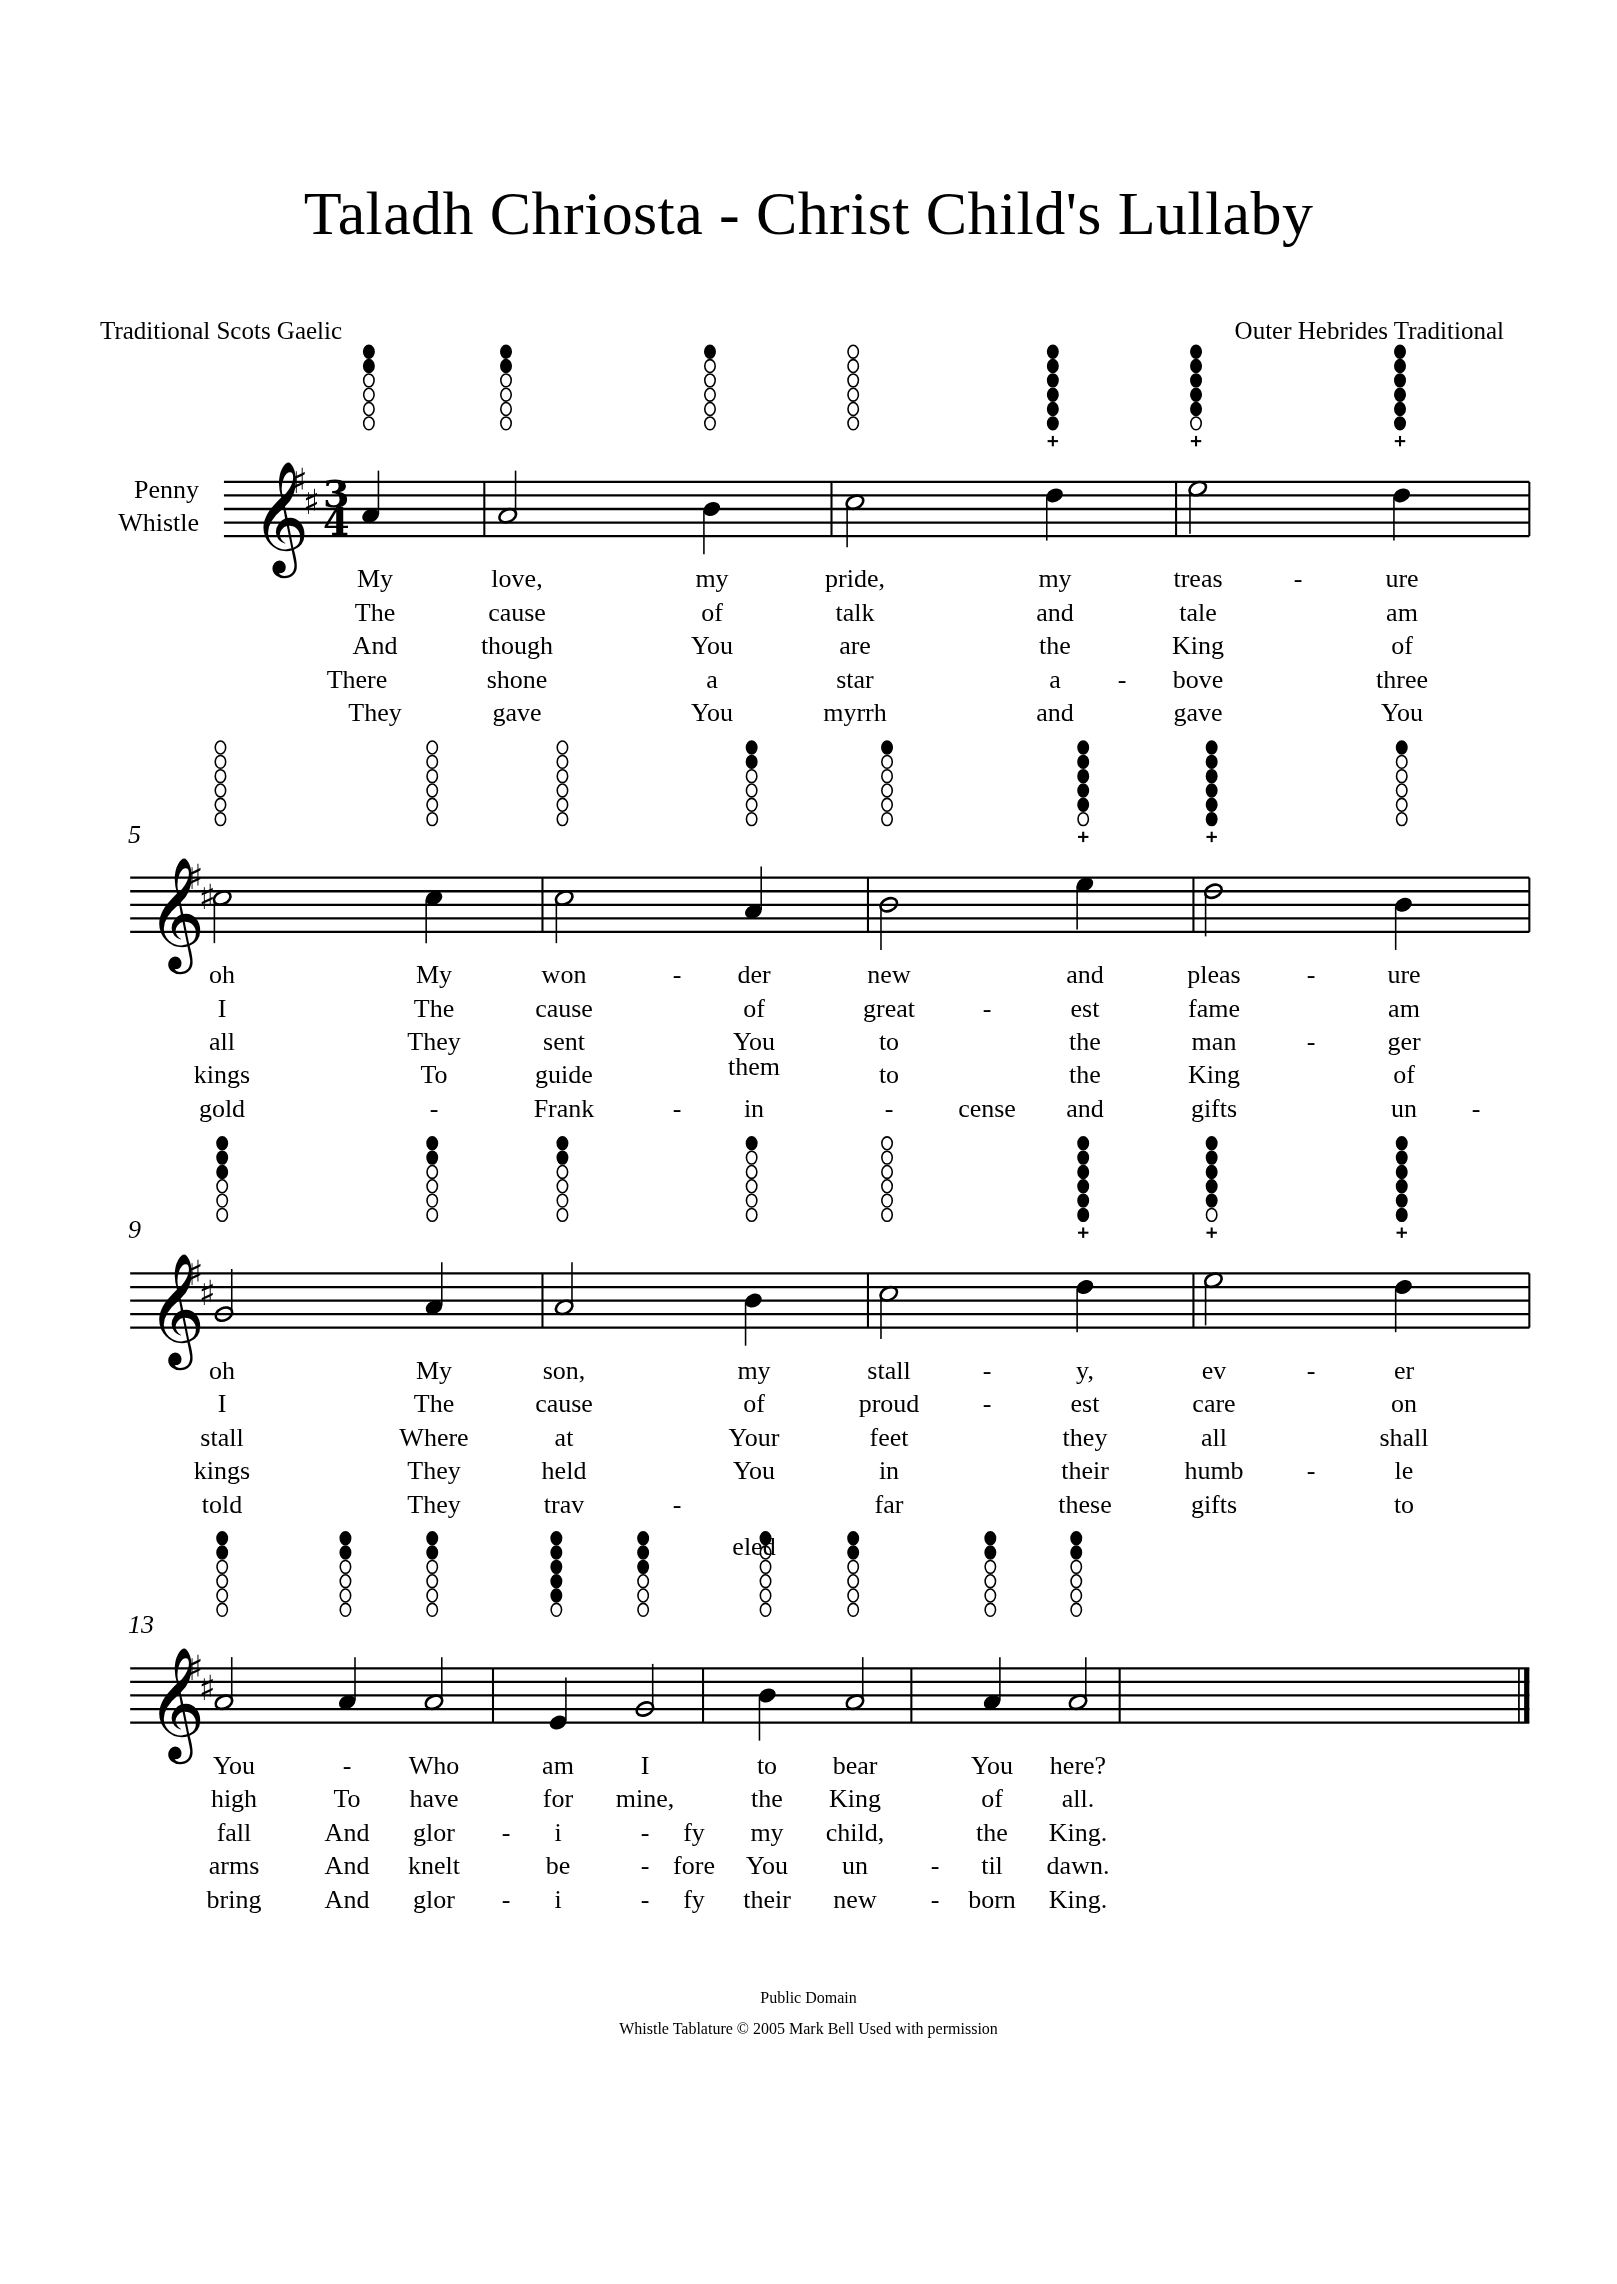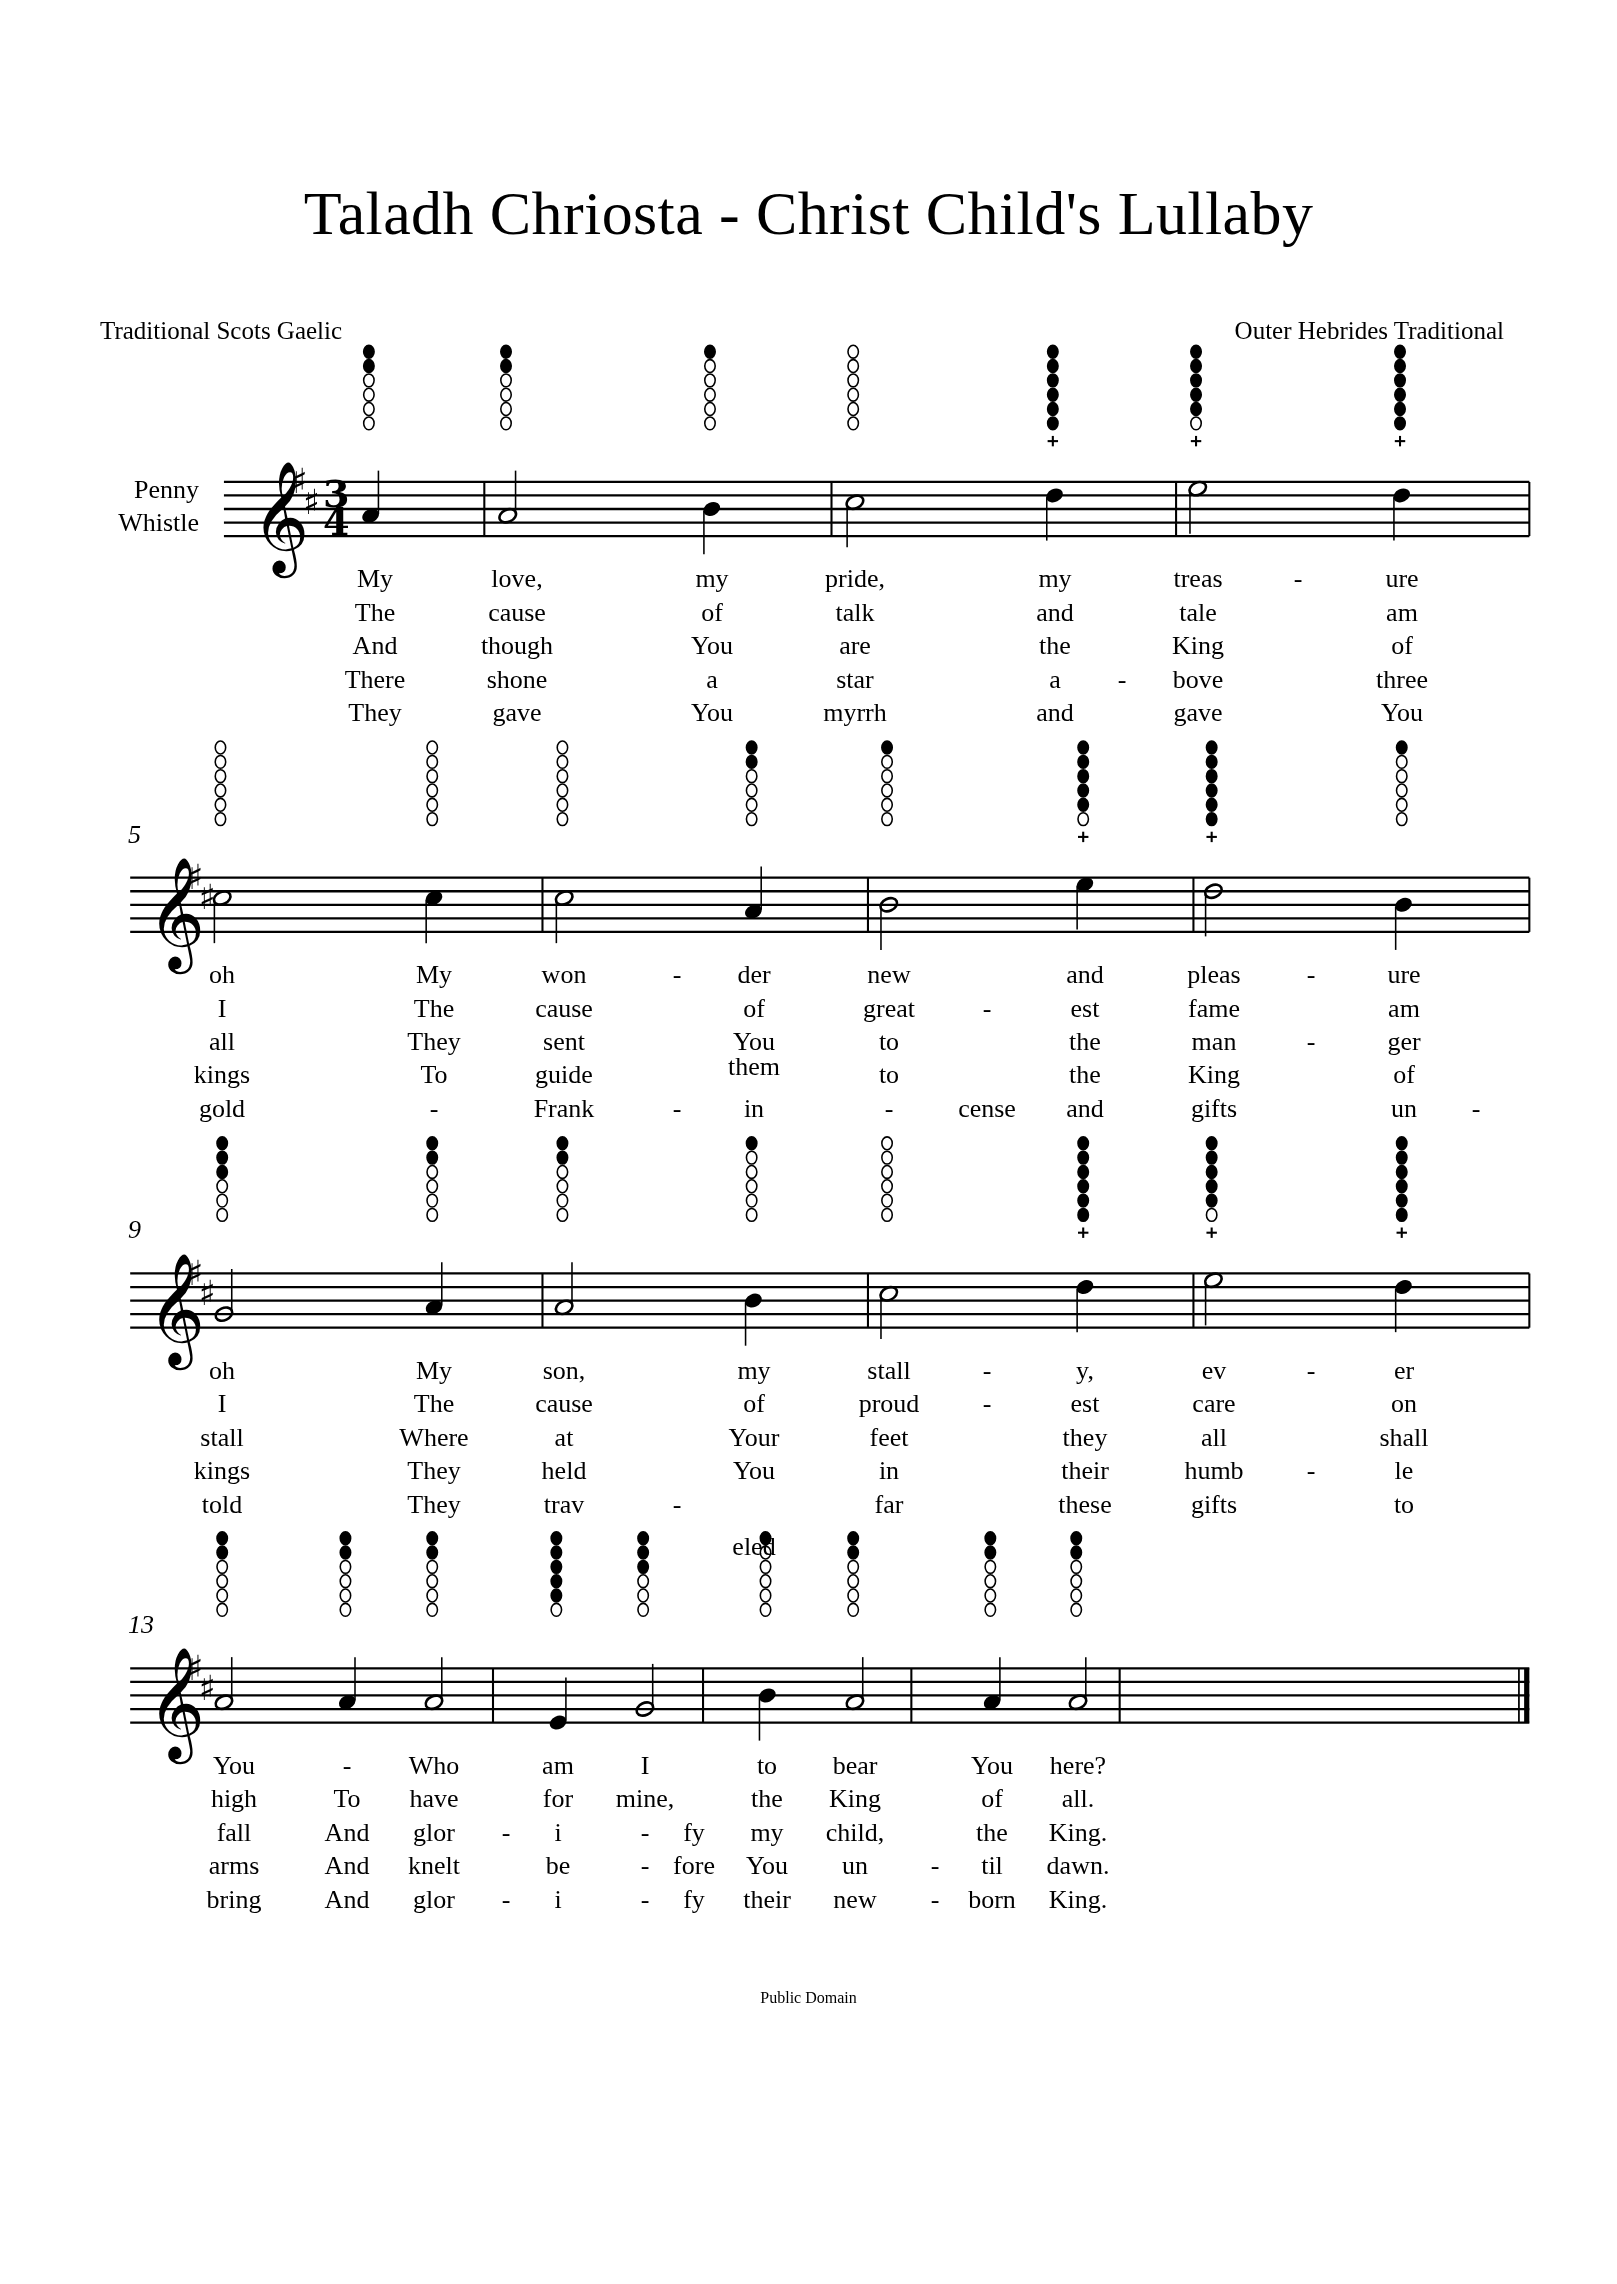--- a/index.html
+++ b/index.html
@@ -374,21 +374,21 @@
     <div class="abs lyric" style="left: 1055px; top: 598px;">and</div>
     <div class="abs lyric" style="left: 1198px; top: 598px;">tale</div>
     <div class="abs lyric" style="left: 1402px; top: 598px;">am</div>
     <div class="abs lyric" style="left: 375px; top: 631px;">And</div>
     <div class="abs lyric" style="left: 517px; top: 631px;">though</div>
     <div class="abs lyric" style="left: 712px; top: 631px;">You</div>
     <div class="abs lyric" style="left: 855px; top: 631px;">are</div>
     <div class="abs lyric" style="left: 1055px; top: 631px;">the</div>
     <div class="abs lyric" style="left: 1198px; top: 631px;">King</div>
     <div class="abs lyric" style="left: 1402px; top: 631px;">of</div>
-    <div class="abs lyric" style="left: 375px; top: 665px;">There</div>
+    <div class="abs lyric" style="left: 357px; top: 665px;">There</div>
     <div class="abs lyric" style="left: 517px; top: 665px;">shone</div>
     <div class="abs lyric" style="left: 712px; top: 665px;">a</div>
     <div class="abs lyric" style="left: 855px; top: 665px;">star</div>
     <div class="abs lyric" style="left: 1055px; top: 665px;">a</div>
     <div class="abs lyric" style="left: 1122px; top: 665px;">-</div>
     <div class="abs lyric" style="left: 1198px; top: 665px;">bove</div>
     <div class="abs lyric" style="left: 1402px; top: 665px;">three</div>
     <div class="abs lyric" style="left: 375px; top: 698px;">They</div>
     <div class="abs lyric" style="left: 517px; top: 698px;">gave</div>
     <div class="abs lyric" style="left: 712px; top: 698px;">You</div>
@@ -537,14 +537,15 @@
     <div class="abs lyric" style="left: 694px; top: 1885px;">fy</div>
     <div class="abs lyric" style="left: 767px; top: 1885px;">their</div>
     <div class="abs lyric" style="left: 855px; top: 1885px;">new</div>
     <div class="abs lyric" style="left: 935px; top: 1885px;">-</div>
     <div class="abs lyric" style="left: 992px; top: 1885px;">born</div>
     <div class="abs lyric" style="left: 1078px; top: 1885px;">King.</div>
   </div>
 
 <div class="abs footer" style="top:1982px;">
   <div>Public Domain</div>
+  <div>Whistle Tablature ©  2005 Mark Bell Used with permission</div>
 </div>
 
 
 </body></html>

